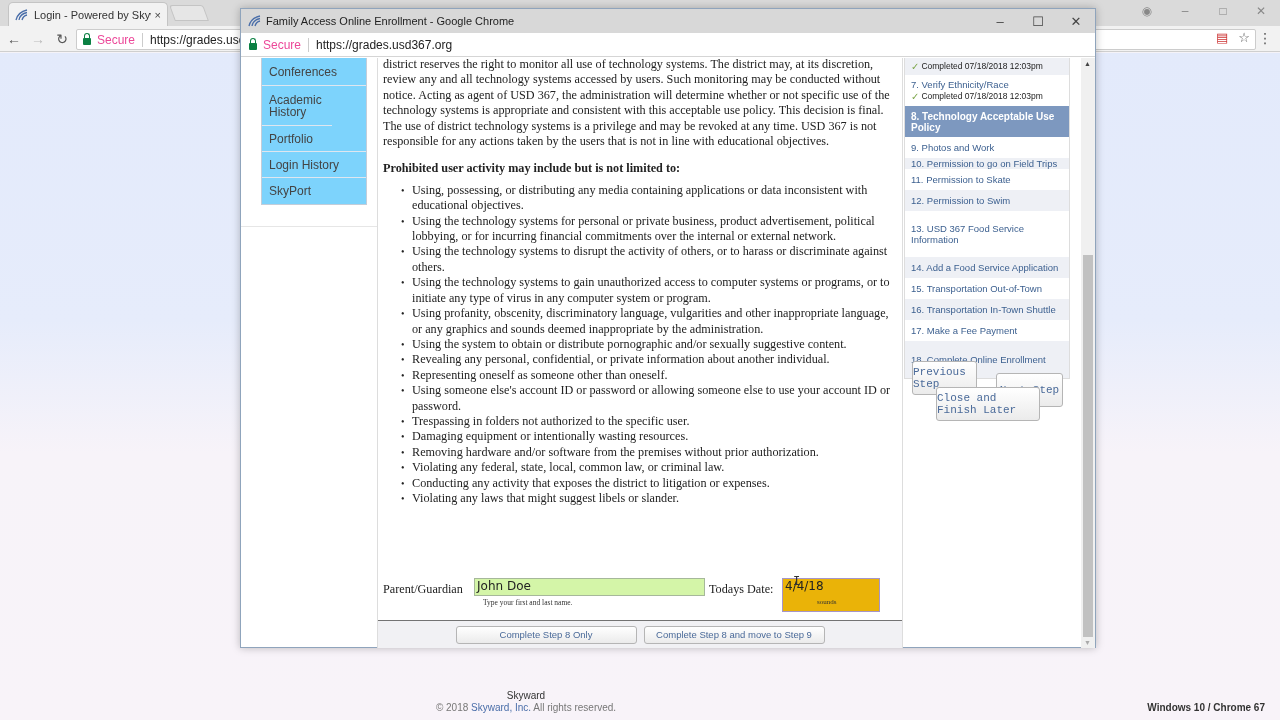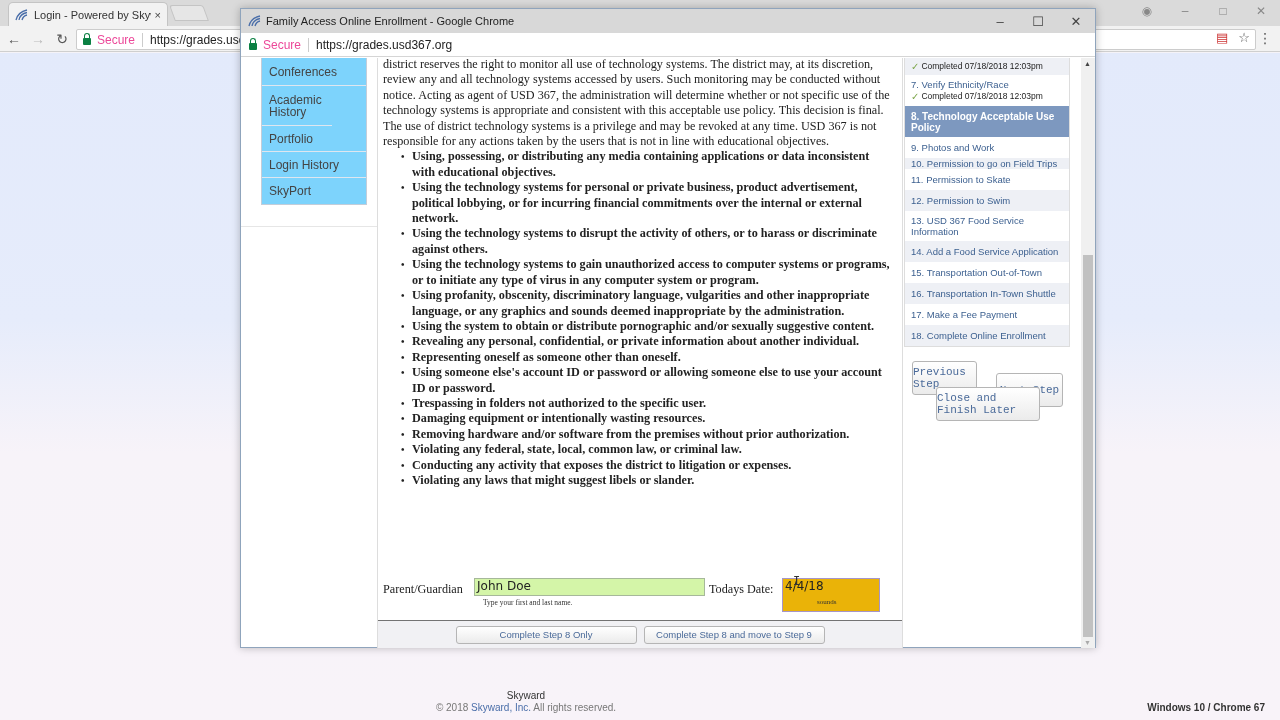--- a/index.html
+++ b/index.html
@@ -49,21 +49,21 @@
   .left-nav .nav-item { font-size: 12px; color: #444; padding: 6px 7px; border-bottom: 1px solid #dfe6ef; line-height: 12px; }
   .left-nav .nav-item.tall { padding-top: 6px; padding-bottom: 6px; }
   .left-divider { position: absolute; left: 0; top: 168px; width: 136px; height: 1px; background: #e6e6e6; }
 
   
   .content { position: absolute; left: 136px; top: 0; width: 526px; height: 590px; border-left: 1px solid #ddd; border-right: 1px solid #ddd; }
   .policy { padding: 0 8px 0 5px; font-family: "Liberation Serif", serif; font-size: 12.2px; color: #222; line-height: 15.4px; }
   .policy p { margin-top: -1px; }
   .policy h4 { font-weight: bold; margin-top: 12px; margin-bottom: 6px; font-size: 12.2px; }
   .policy ul { list-style: none; padding-left: 29px; }
-  .policy li { position: relative; font-weight: bold; }
+  .policy li { position: relative; }
   .policy li::before { content: "\2022"; position: absolute; left: -11px; top: 0; font-size: 10px; }
 
   .sign-row { position: absolute; left: 5px; top: 520px; width: 515px; font-family: "Liberation Serif", serif; font-size: 12.2px; color: #222; }
   .sign-label { position: absolute; left: 0; top: 4px; }
   .name-input { position: absolute; left: 91px; top: 0; width: 231px; height: 18px; background: #d4f5a8; border: 1px solid #a6b89a; font-family: "DejaVu Sans", sans-serif; font-size: 12px; padding-left: 2px; color: #222; }
   .name-hint { position: absolute; left: 100px; top: 20px; font-size: 7.5px; color: #333; }
   .date-label { position: absolute; left: 326px; top: 4px; }
   .date-input { position: absolute; left: 399px; top: 0; width: 98px; height: 34px; background: #eab308; border: 1px solid #a695c8; font-family: "DejaVu Sans", sans-serif; font-size: 12px; padding-left: 2px; color: #222; }
   .date-hint { position: absolute; left: 434px; top: 20px; font-size: 7px; color: #333; }
   .cursor-ibeam { position: absolute; left: 415px; top: 516px; font-size: 12px; color: #333; font-family: "DejaVu Sans Mono", monospace; }
@@ -168,20 +168,21 @@
       <div class="nav-item tall" style="width:70px;padding:8px 7px 7px">Academic History</div>
       <div class="nav-item" style="padding:7px 7px 6px">Portfolio</div>
       <div class="nav-item" style="padding:7px 7px 6px">Login History</div>
       <div class="nav-item" style="padding:7px 7px 7px;border-bottom:none">SkyPort</div>
     </div>
     <div class="left-divider"></div>
 
     <div class="content">
       <div class="policy">
         <p>district reserves the right to monitor all use of technology systems. The district may, at its discretion, review any and all technology systems accessed by users. Such monitoring may be conducted without notice. Acting as agent of USD 367, the administration will determine whether or not specific use of the technology systems is appropriate and consistent with this acceptable use policy. This decision is final. The use of district technology systems is a privilege and may be revoked at any time. USD 367 is not responsible for any actions taken by the users that is not in line with educational objectives.</p>
+        <h4>Prohibited user activity may include but is not limited to:</h4>
         <ul>
           <li>Using, possessing, or distributing any media containing applications or data inconsistent with educational objectives.</li>
           <li>Using the technology systems for personal or private business, product advertisement, political lobbying, or for incurring financial commitments over the internal or external network.</li>
           <li>Using the technology systems to disrupt the activity of others, or to harass or discriminate against others.</li>
           <li>Using the technology systems to gain unauthorized access to computer systems or programs, or to initiate any type of virus in any computer system or program.</li>
           <li>Using profanity, obscenity, discriminatory language, vulgarities and other inappropriate language, or any graphics and sounds deemed inappropriate by the administration.</li>
           <li>Using the system to obtain or distribute pornographic and/or sexually suggestive content.</li>
           <li>Revealing any personal, confidential, or private information about another individual.</li>
           <li>Representing oneself as someone other than oneself.</li>
           <li>Using someone else's account ID or password or allowing someone else to use your account ID or password.</li>
@@ -223,26 +224,26 @@
           <div class="done">
               <span class="check">✓</span>
               <span>Completed 07/18/2018 12:03pm</span>
             </div>
         </div>
         <div class="step active" style="padding:5px 6px 4px">8. Technology Acceptable Use Policy</div>
         <div class="step" style="padding:5px 6px">9. Photos and Work</div>
         <div class="step alt" style="padding:0 6px">10. Permission to go on Field Trips</div>
         <div class="step" style="padding:5px 6px">11. Permission to Skate</div>
         <div class="step alt" style="padding:5px 6px">12. Permission to Swim</div>
-        <div class="step" style="padding:4px 6px">13. USD 367 Food Service Information</div>
+        <div class="step" style="padding:12px 6px">13. USD 367 Food Service Information</div>
         <div class="step alt" style="padding:5px 6px">14. Add a Food Service Application</div>
         <div class="step" style="padding:5px 6px">15. Transportation Out-of-Town</div>
         <div class="step alt" style="padding:5px 6px">16. Transportation In-Town Shuttle</div>
         <div class="step" style="padding:5px 6px">17. Make a Fee Payment</div>
-        <div class="step alt" style="padding:5px 6px">18. Complete Online Enrollment</div>
+        <div class="step alt" style="padding:13px 6px">18. Complete Online Enrollment</div>
       </div>
       <div class="step-btns">
         <div class="btn prev-btn">Previous Step</div>
         <div class="btn next-btn">Next Step</div>
         <div class="btn later-btn">Close and Finish Later</div>
       </div>
     </div>
 
     <div class="scrollbar">
       <span class="scroll-up">▲</span>

